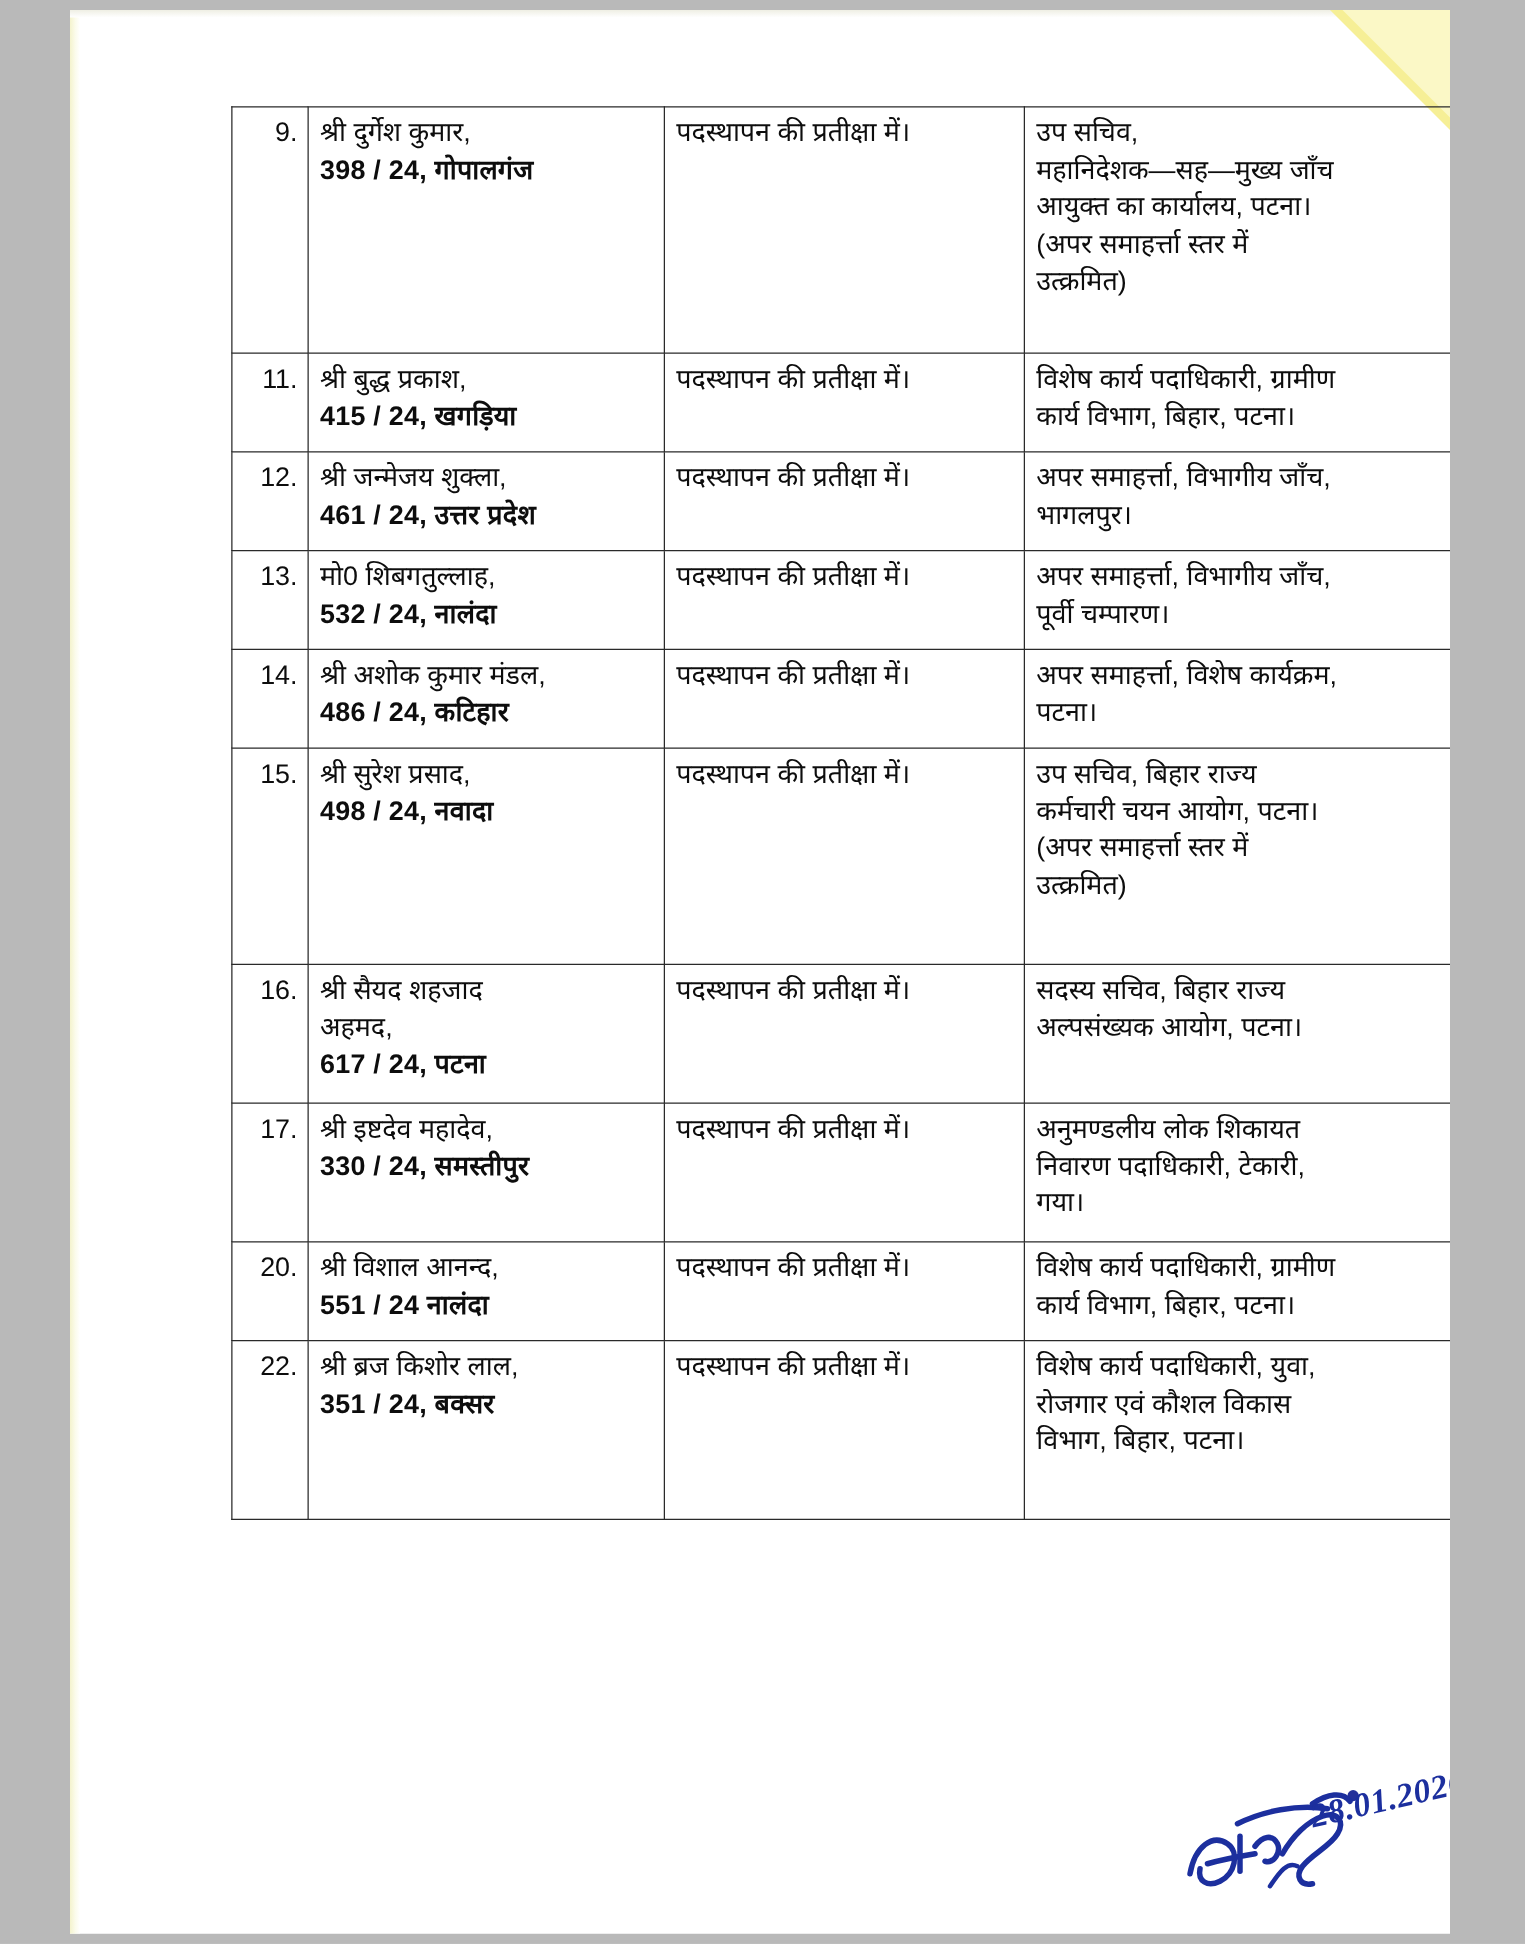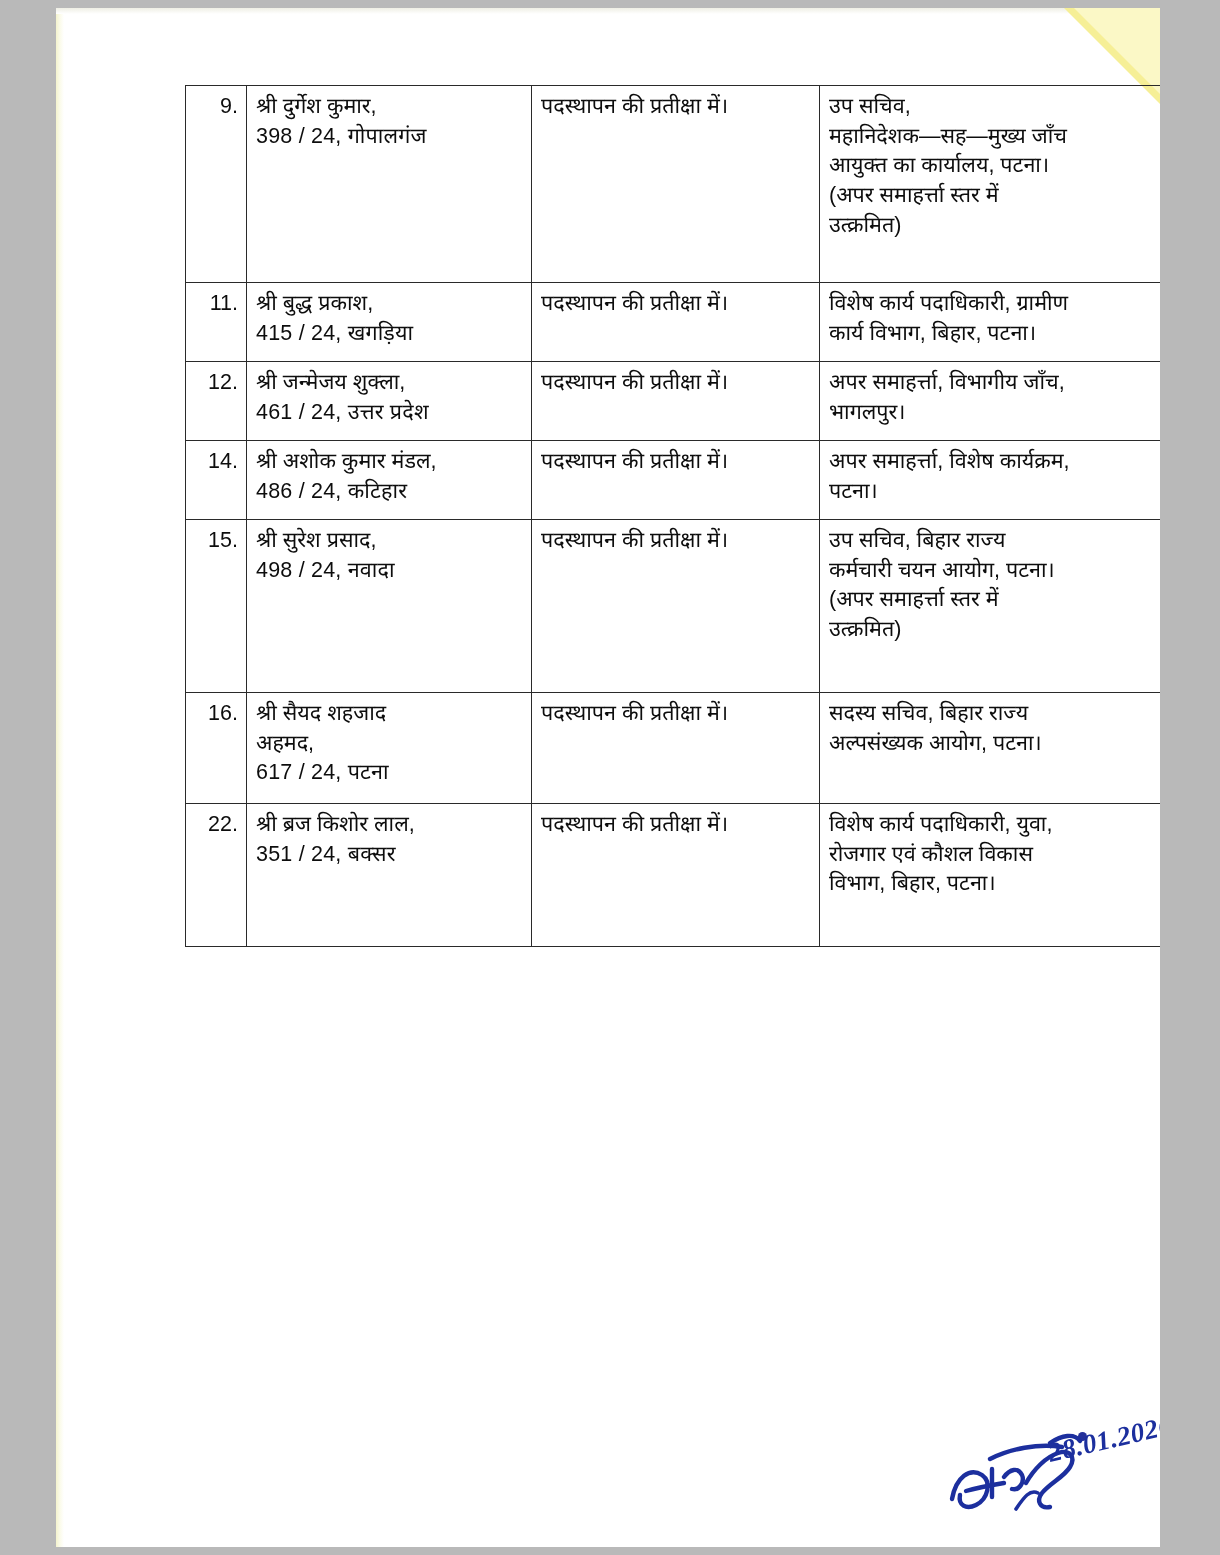--- a/index.html
+++ b/index.html
@@ -90,21 +90,21 @@
   }
   td.c-name { width: 267px; margin-left: 21px; }
   td.c-status {
     width: 270px;
     white-space: nowrap;
     font-size: 21px;
   }
   td.c-posting { width: 330px; }
 
   .line { display: block; }
-  .name-id { display: block; letter-spacing: .2px; }
+  .name-id { display: block; letter-spacing: .2px; font-weight: bold; }
 
   
   tr.tall-9  td { height: 182px; }
   tr.tall-15 td { height: 158px; }
   tr.tall-22 td { height: 128px; }
   tr.two-line td { height: 64px; }
   tr.three-line td { height: 96px; }
 
   
   #signature-block {
@@ -188,20 +188,32 @@
           <span class="line">श्री जन्मेजय शुक्ला,</span>
           <span class="name-id">461 / 24, उत्तर प्रदेश</span>
         </td>
         <td class="c-status">पदस्थापन की प्रतीक्षा में।</td>
         <td class="c-posting">
           <span class="line">अपर समाहर्त्ता, विभागीय जाँच,</span>
           <span class="line">भागलपुर।</span>
         </td>
       </tr>
 
+      <tr class="two-line">
+        <td class="c-sl">13.</td>
+        <td class="c-name">
+          <span class="line">मो0 शिबगतुल्लाह,</span>
+          <span class="name-id">532 / 24, नालंदा</span>
+        </td>
+        <td class="c-status">पदस्थापन की प्रतीक्षा में।</td>
+        <td class="c-posting">
+          <span class="line">अपर समाहर्त्ता, विभागीय जाँच,</span>
+          <span class="line">पूर्वी चम्पारण।</span>
+        </td>
+      </tr>
 
       <tr class="two-line">
         <td class="c-sl">14.</td>
         <td class="c-name">
           <span class="line">श्री अशोक कुमार मंडल,</span>
           <span class="name-id">486 / 24, कटिहार</span>
         </td>
         <td class="c-status">पदस्थापन की प्रतीक्षा में।</td>
         <td class="c-posting">
           <span class="line">अपर समाहर्त्ता, विशेष कार्यक्रम,</span>
@@ -231,23 +243,48 @@
           <span class="line">अहमद,</span>
           <span class="name-id">617 / 24, पटना</span>
         </td>
         <td class="c-status">पदस्थापन की प्रतीक्षा में।</td>
         <td class="c-posting">
           <span class="line">सदस्य सचिव, बिहार राज्य</span>
           <span class="line">अल्पसंख्यक आयोग, पटना।</span>
         </td>
       </tr>
 
-
-
-
+      <tr class="three-line">
+        <td class="c-sl">17.</td>
+        <td class="c-name">
+          <span class="line">श्री इष्टदेव महादेव,</span>
+          <span class="name-id">330 / 24, समस्तीपुर</span>
+        </td>
+        <td class="c-status">पदस्थापन की प्रतीक्षा में।</td>
+        <td class="c-posting">
+          <span class="line">अनुमण्डलीय लोक शिकायत</span>
+          <span class="line">निवारण पदाधिकारी, टेकारी,</span>
+          <span class="line">गया।</span>
+        </td>
+      </tr>
+
+
+
+      <tr class="two-line">
+        <td class="c-sl">20.</td>
+        <td class="c-name">
+          <span class="line">श्री विशाल आनन्द,</span>
+          <span class="name-id">551 / 24 नालंदा</span>
+        </td>
+        <td class="c-status">पदस्थापन की प्रतीक्षा में।</td>
+        <td class="c-posting">
+          <span class="line">विशेष कार्य पदाधिकारी, ग्रामीण</span>
+          <span class="line">कार्य विभाग, बिहार, पटना।</span>
+        </td>
+      </tr>
 
 
       <tr class="tall-22">
         <td class="c-sl">22.</td>
         <td class="c-name">
           <span class="line">श्री ब्रज किशोर लाल,</span>
           <span class="name-id">351 / 24, बक्सर</span>
         </td>
         <td class="c-status">पदस्थापन की प्रतीक्षा में।</td>
         <td class="c-posting">

